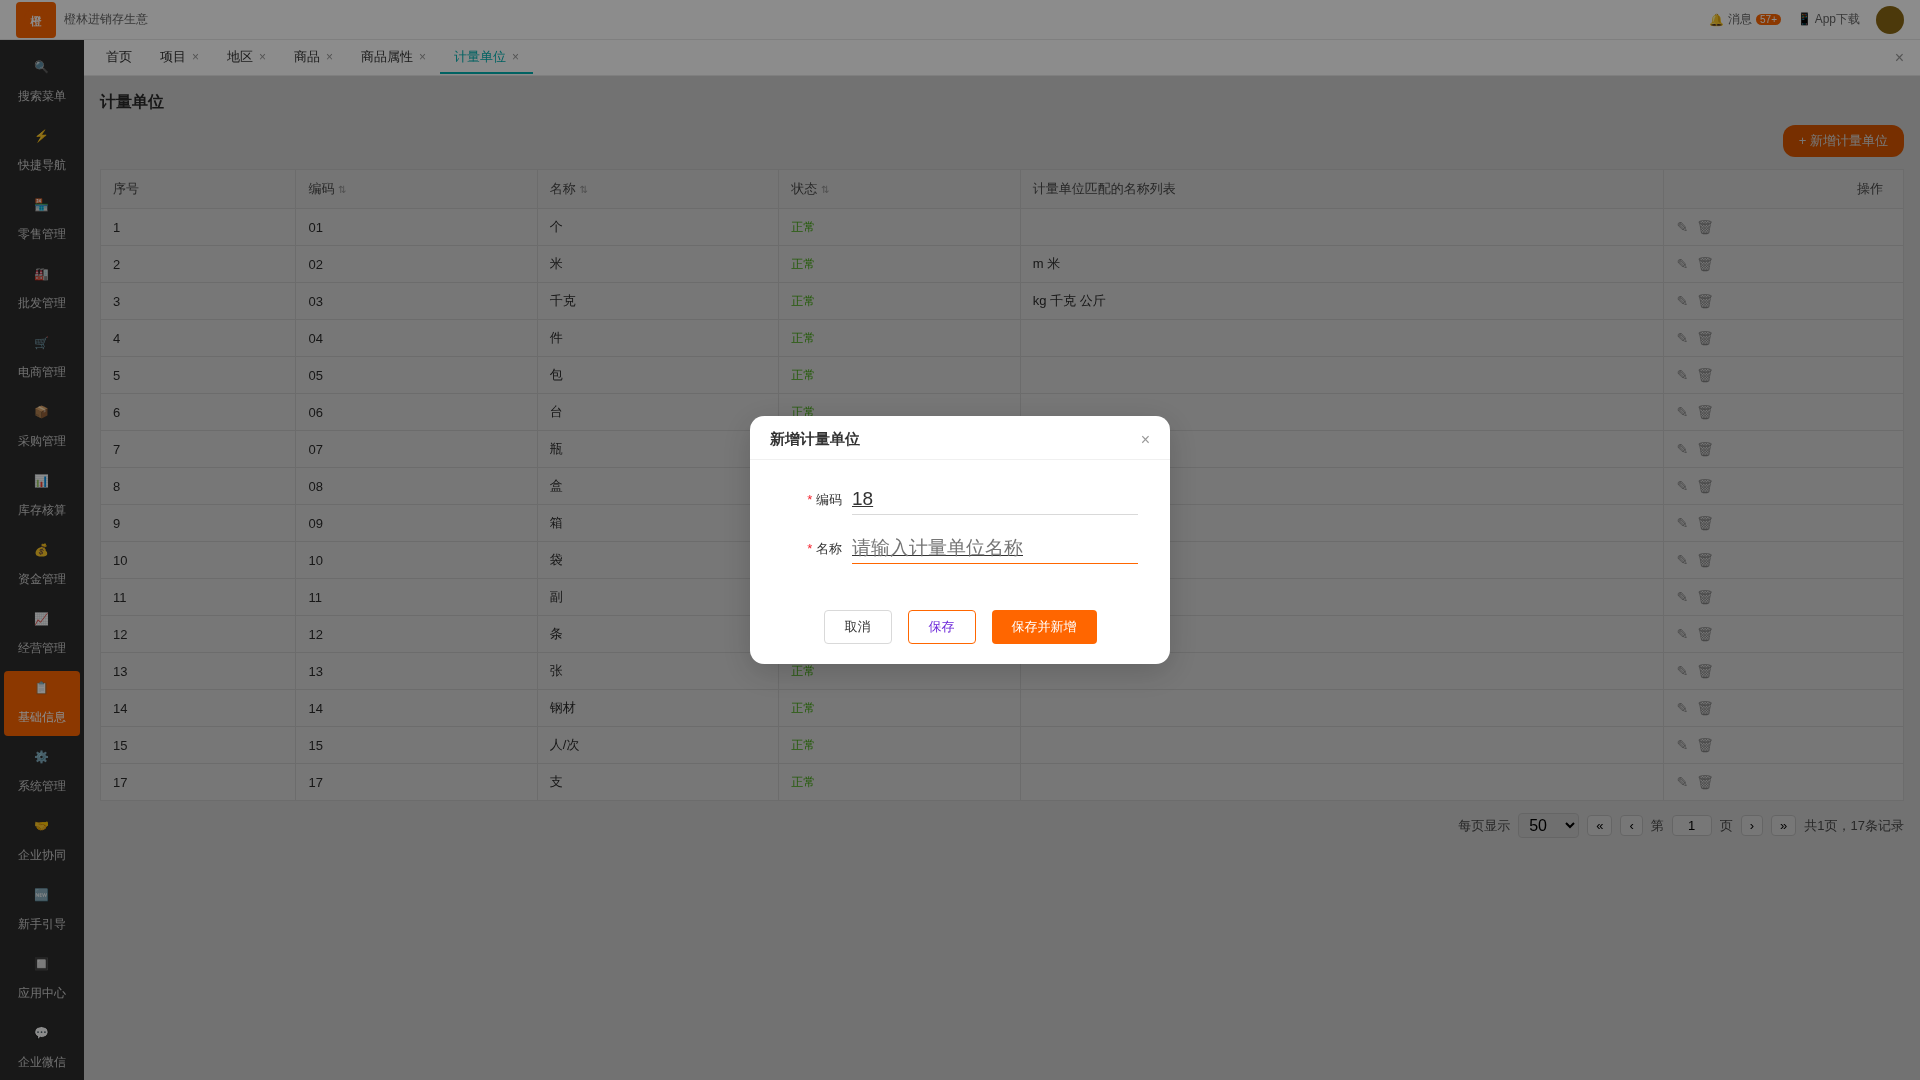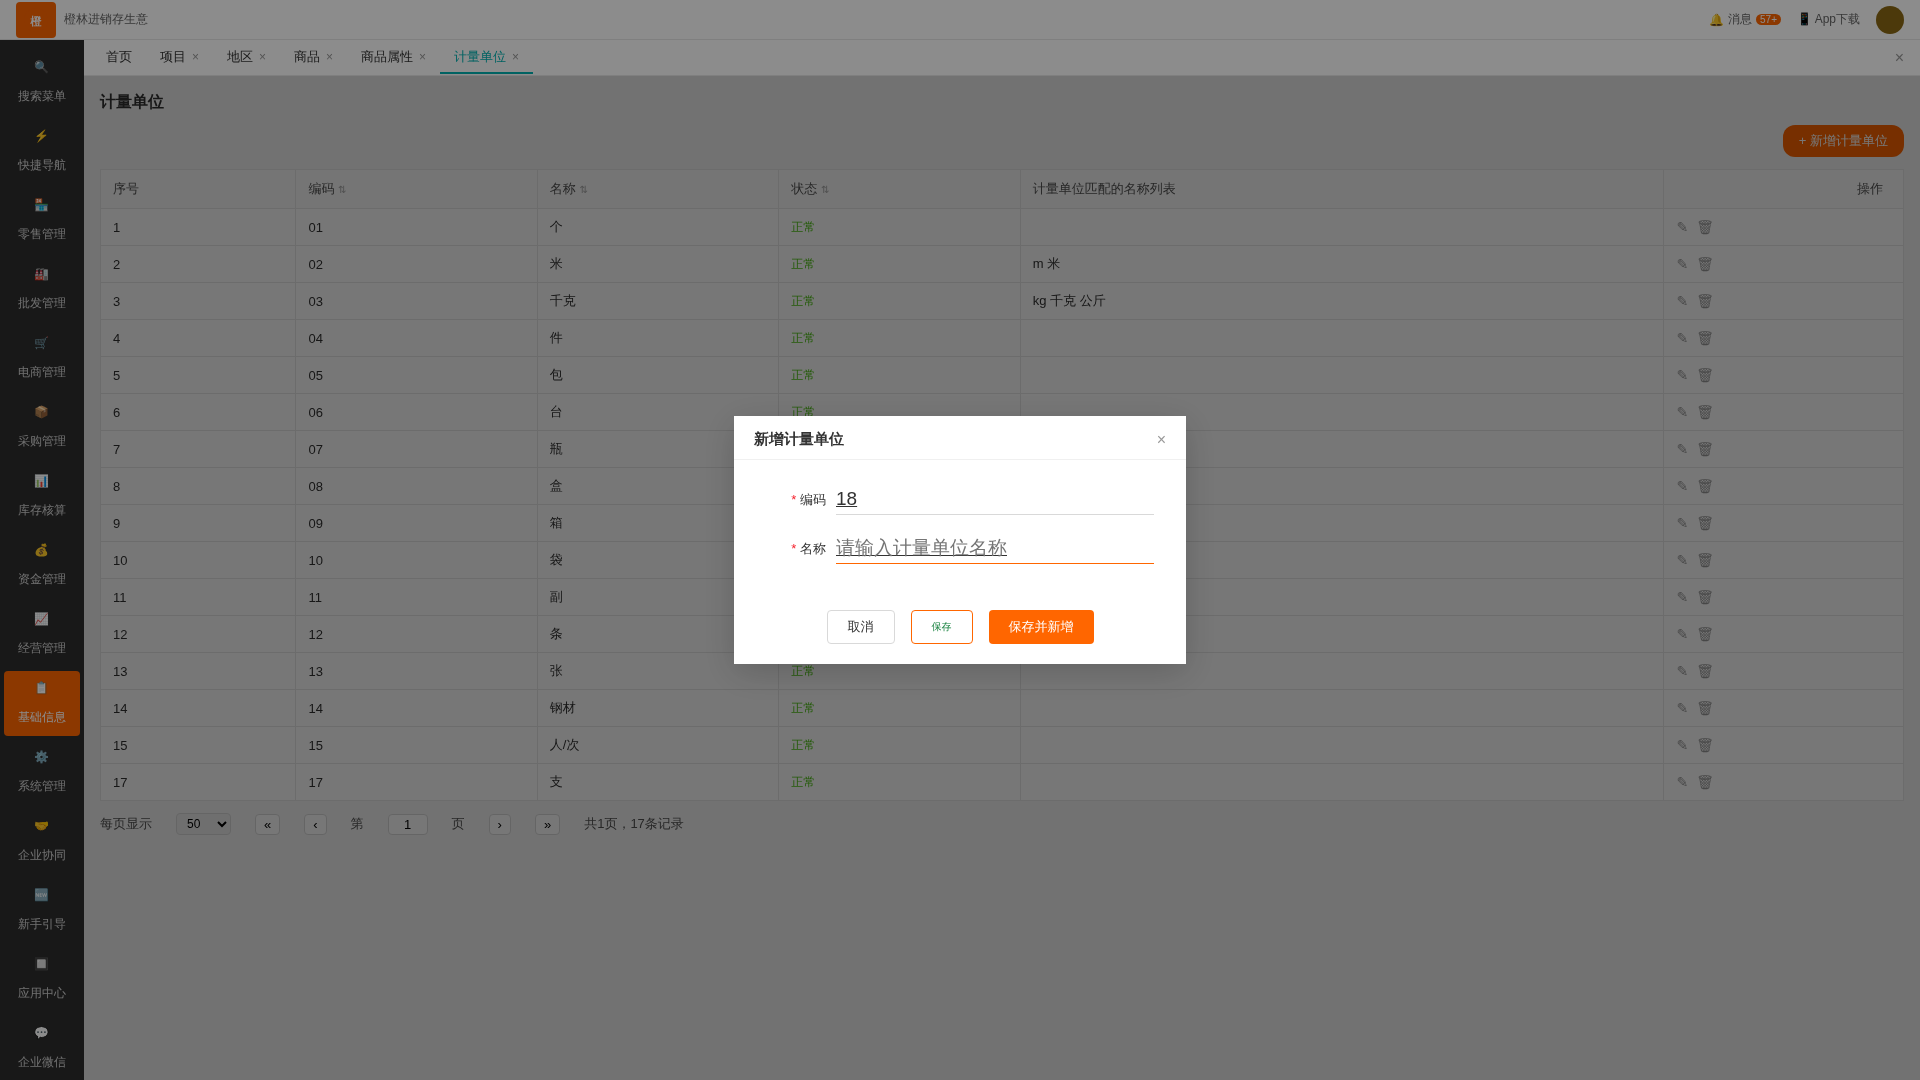--- a/index.html
+++ b/index.html
@@ -191,30 +191,31 @@
     .action-icon {
       color: #999;
       cursor: pointer;
       font-size: 14px;
     }
 
     
     .pagination {
       display: flex;
       align-items: center;
+      justify-content: flex-end;
       padding: 12px 0;
-      gap: 24px;
+      gap: 8px;
       font-size: 13px;
       color: #555;
     }
     .page-size-select {
       border: 1px solid #d9d9d9;
       border-radius: 4px;
       padding: 2px 6px;
-      font-size: 12px;
+      font-size: 16px;
     }
     .page-btn {
       border: 1px solid #d9d9d9;
       background: #fff;
       padding: 2px 8px;
       border-radius: 4px;
       cursor: pointer;
       font-size: 13px;
     }
     .page-input {
@@ -231,22 +232,22 @@
       position: fixed;
       top: 0; left: 0; right: 0; bottom: 0;
       background: rgba(0,0,0,0.45);
       z-index: 100;
       display: flex;
       align-items: center;
       justify-content: center;
     }
     .dialog {
       background: #fff;
-      border-radius: 0;
-      width: 452px;
+      border-radius: 14px;
+      width: 420px;
       box-shadow: 0 8px 32px rgba(0,0,0,0.18);
       overflow: hidden;
     }
     .dialog-header {
       display: flex;
       align-items: center;
       justify-content: space-between;
       padding: 14px 20px 10px;
       border-bottom: 1px solid #f0f0f0;
     }
@@ -305,22 +306,22 @@
       cursor: pointer;
       font-size: 13px;
       color: #333;
     }
     .btn-save {
       padding: 7px 20px;
       border: 1px solid #f60;
       background: #fff;
       border-radius: 4px;
       cursor: pointer;
-      font-size: 10px;
-      color: #15803d;
+      font-size: 13px;
+      color: #6d28d9;
     }
     .btn-save-new {
       padding: 7px 20px;
       border: none;
       background: #f60;
       border-radius: 4px;
       cursor: pointer;
       font-size: 13px;
       color: #fff;
     }

